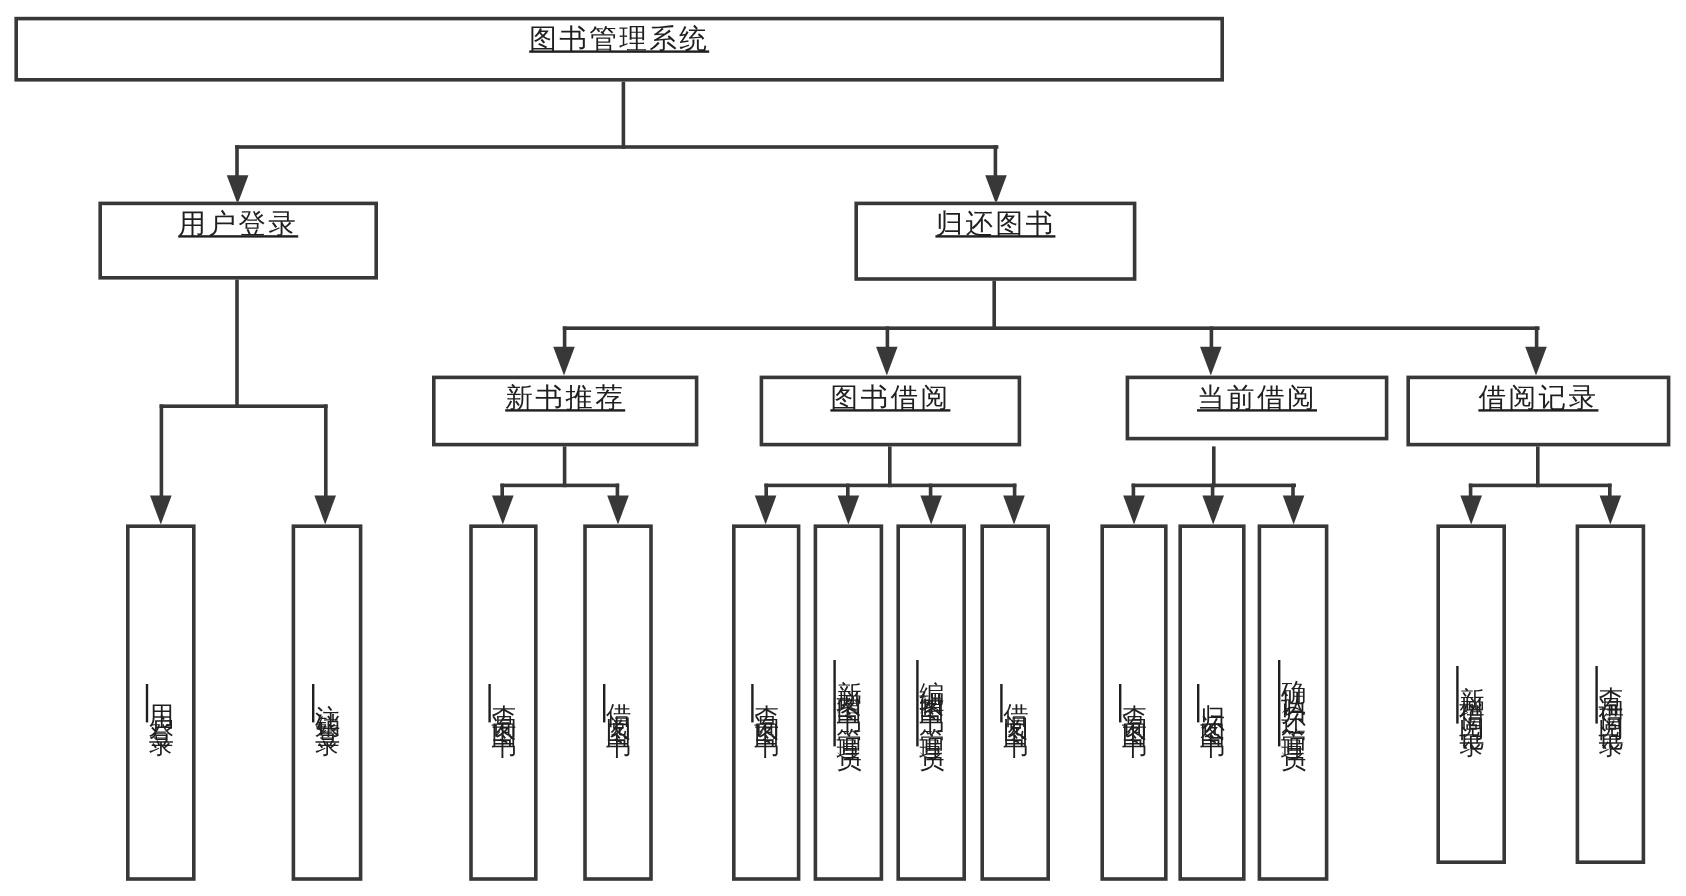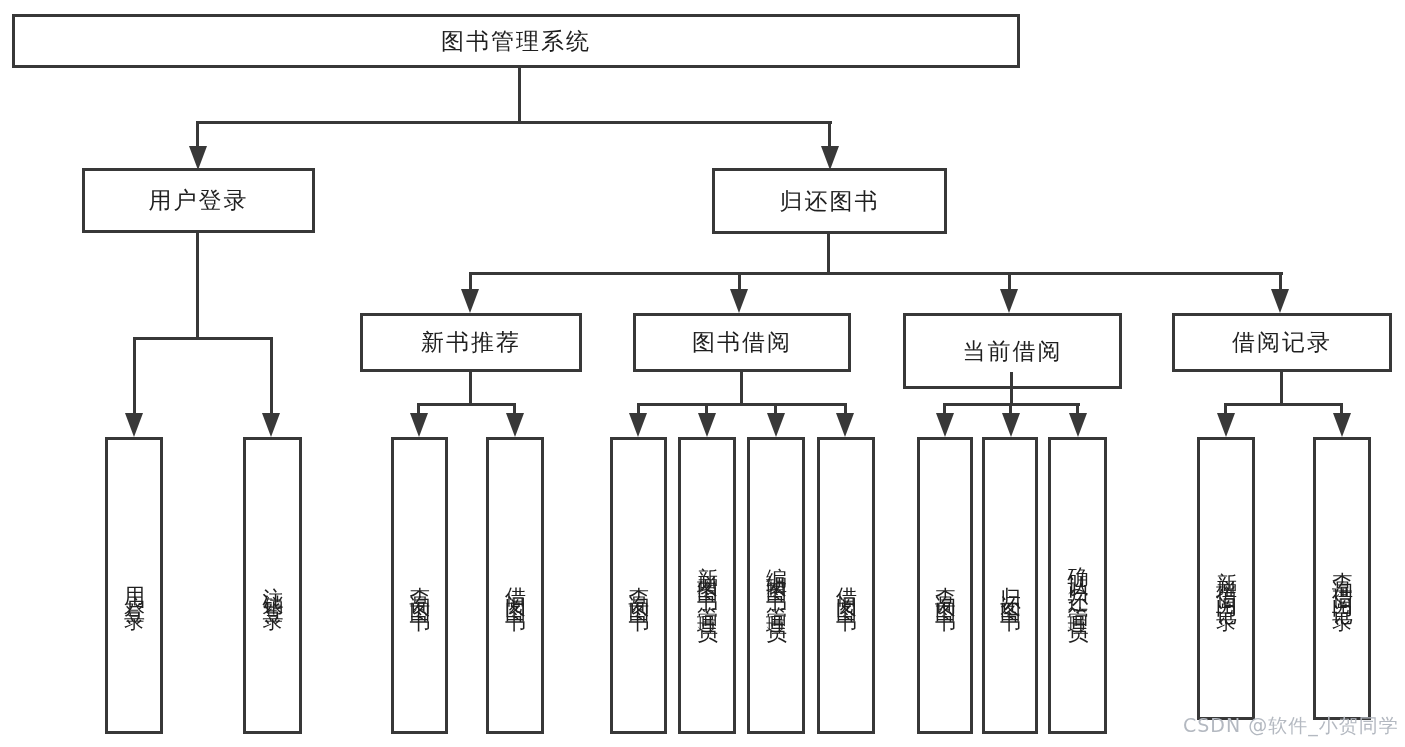--- a/index.html
+++ b/index.html
@@ -10,23 +10,23 @@
     font-family:"DejaVu Sans","Liberation Sans",sans-serif;
     color:#1f1f1f;
     overflow:hidden;
   }
   .box {
     position:absolute;
     box-sizing:border-box;
     border:3px solid #383838;
     background:#ffffff;
     display:flex;
-    align-items:center;
     justify-content:center;
     text-align:center;
+    text-decoration:underline;
   }
   .hbox { font-size:23px; letter-spacing:2px; }
   .leaf { font-size:21px; }
   .leaf .vtext {
     writing-mode:vertical-rl;
     text-orientation:mixed;
     letter-spacing:8px;
     line-height:1;
     white-space:nowrap;
   }
@@ -92,21 +92,21 @@
   <div class="arrow" style="left:1000px; top:289px;"></div>
   <div class="stem" style="left:1279px; top:272px; height:22px;"></div>
   <div class="arrow" style="left:1271px; top:289px;"></div>
 
   <div class="box hbox" style="left:360px; top:313px; width:222px; height:59px;">
     <span>新书推荐</span>
   </div>
   <div class="box hbox" style="left:633px; top:313px; width:218px; height:59px;">
     <span>图书借阅</span>
   </div>
-  <div class="box hbox" style="left:903px; top:313px; width:219px; height:76px;">
+  <div class="box hbox" style="left:938px; top:313px; width:219px; height:54px;">
     <span>当前借阅</span>
   </div>
   <div class="box hbox" style="left:1172px; top:313px; width:220px; height:59px;">
     <span>借阅记录</span>
   </div>
 
   <div class="vline" style="left:469px; top:372px; height:34px;"></div>
   <div class="hline" style="left:417px; top:403px; width:99px;"></div>
   <div class="stem" style="left:417px; top:403px; height:13px;"></div>
   <div class="arrow" style="left:410px; top:413px;"></div>
@@ -177,15 +177,14 @@
     <span class="vtext">确认归还（管理员）</span>
   </div>
 
   <div class="box leaf" style="left:1197px; top:437px; width:58px; height:283px;">
     <span class="vtext">新增借阅记录</span>
   </div>
   <div class="box leaf" style="left:1313px; top:437px; width:58px; height:283px;">
     <span class="vtext">查询借阅记录</span>
   </div>
 
-  <div class="watermark">CSDN @软件_小贺同学</div>
 
 </div>
 
 </body></html>

